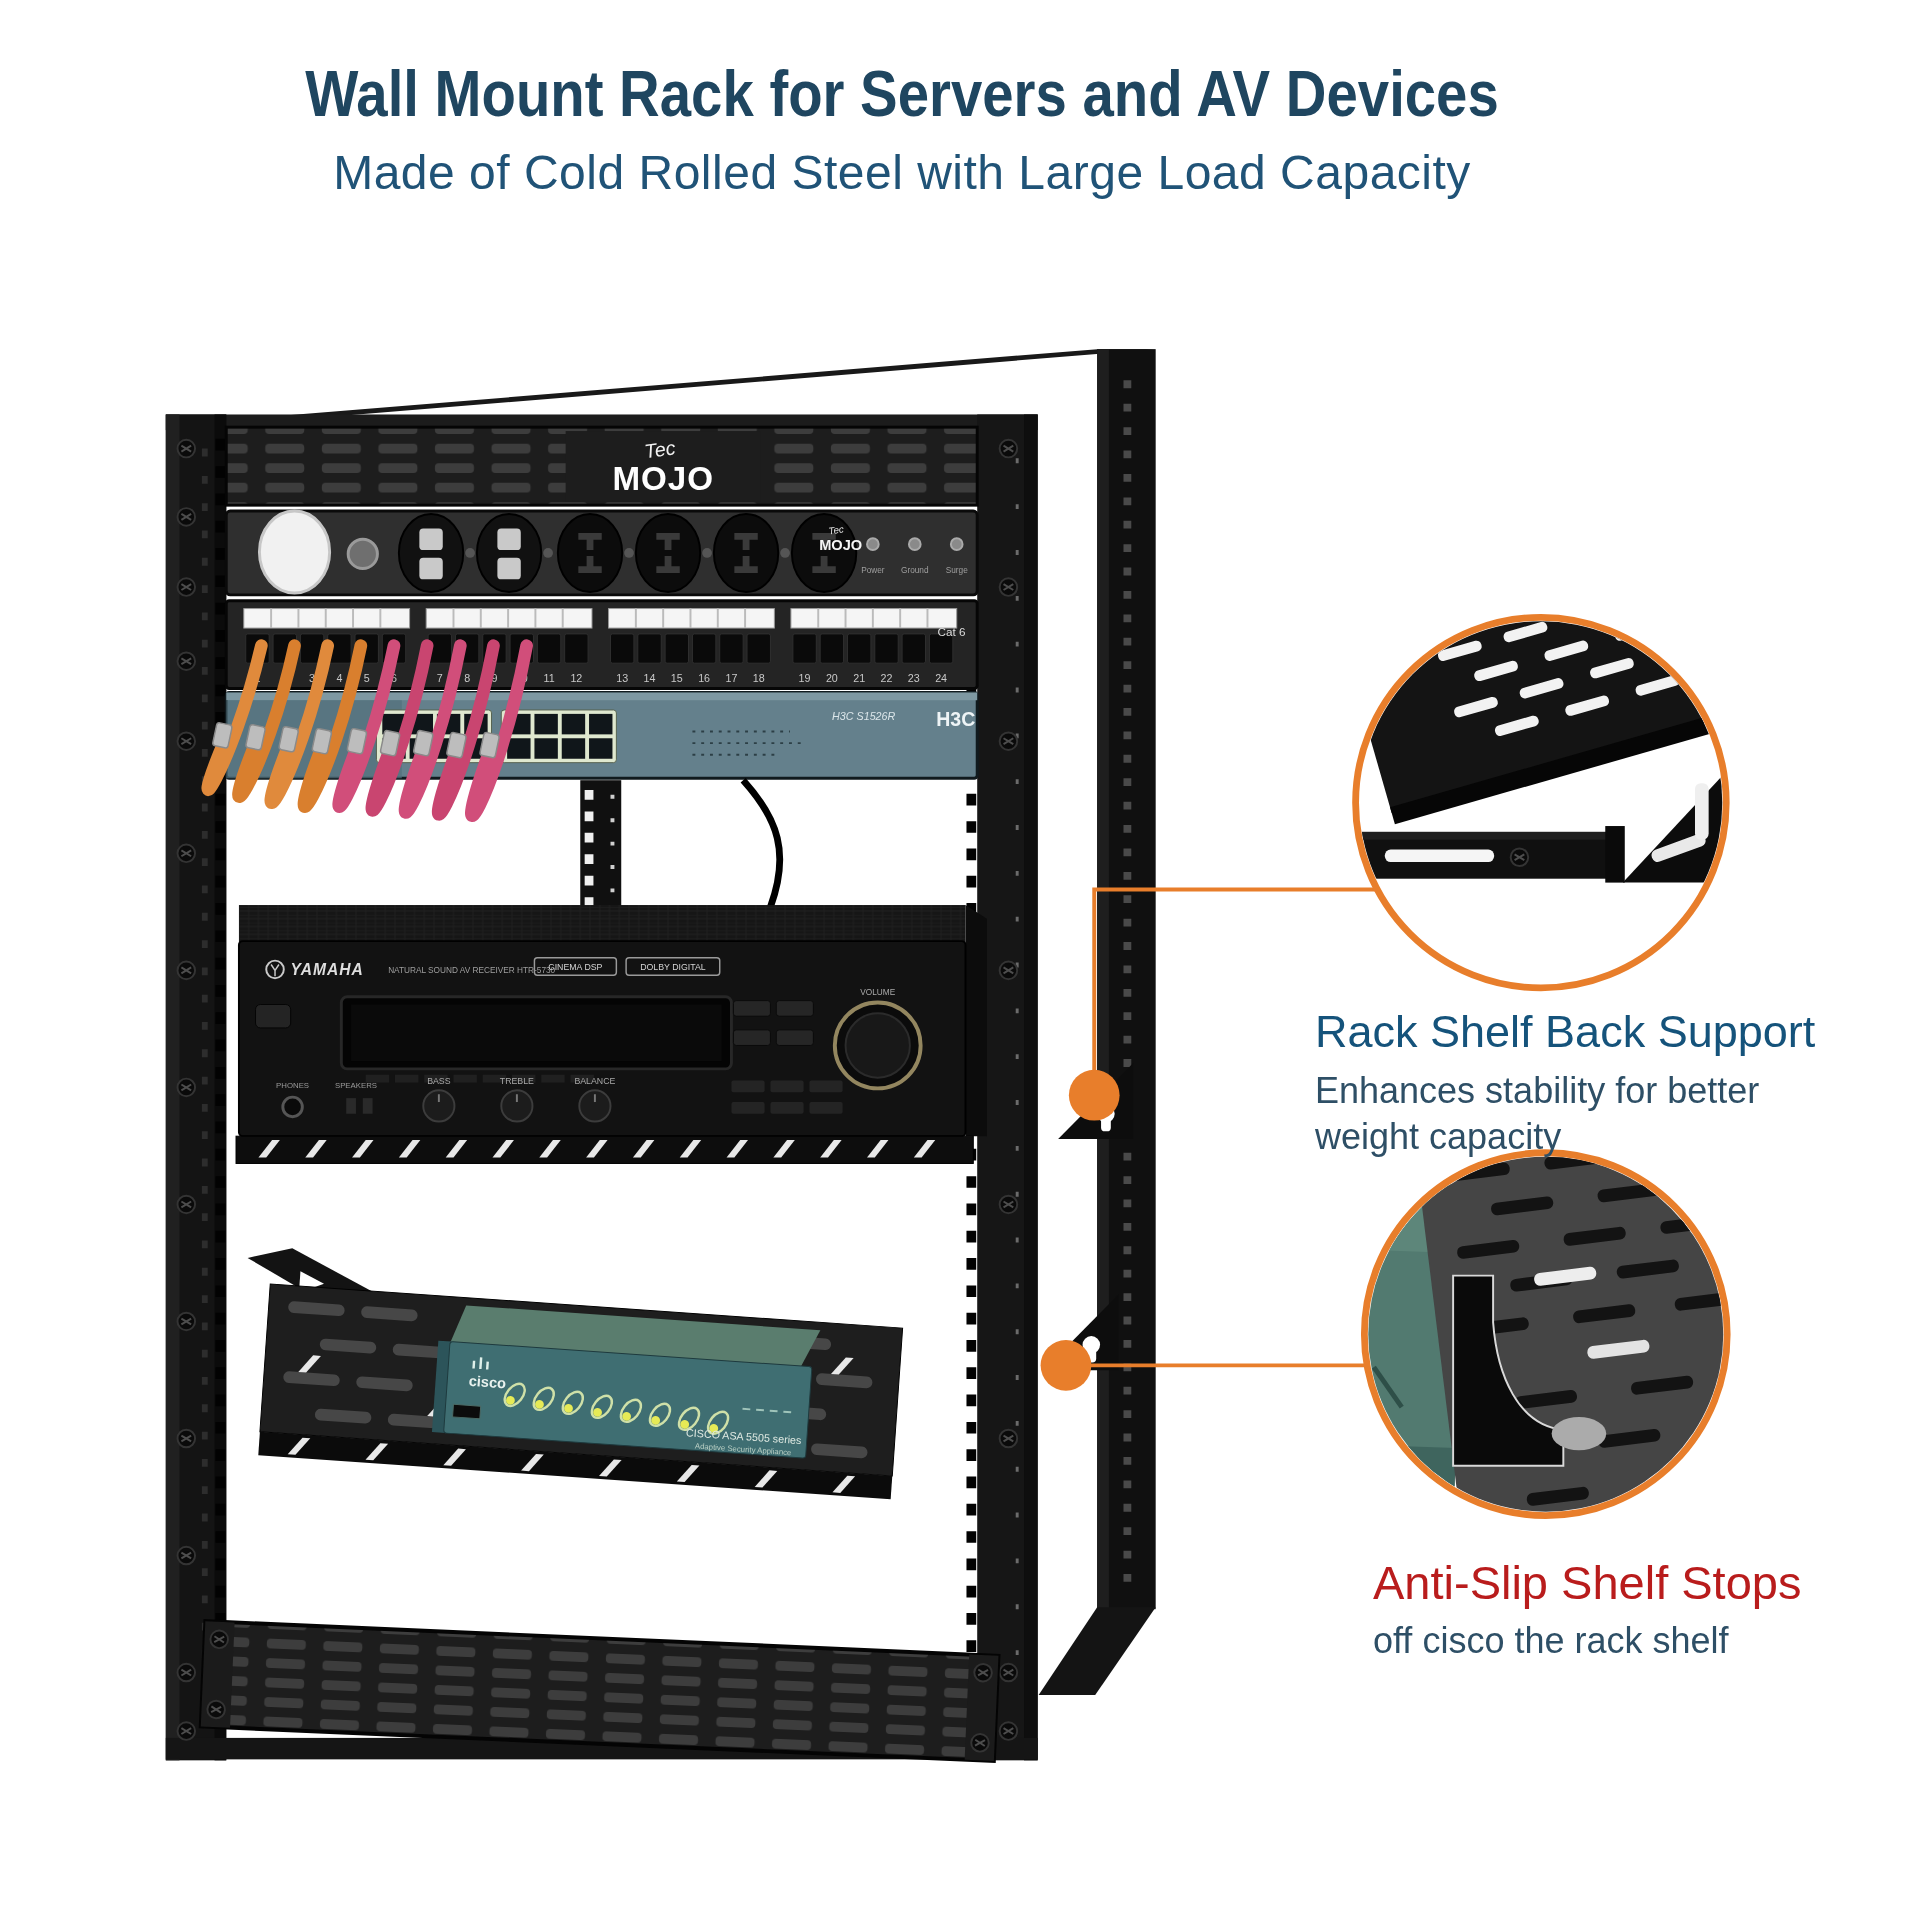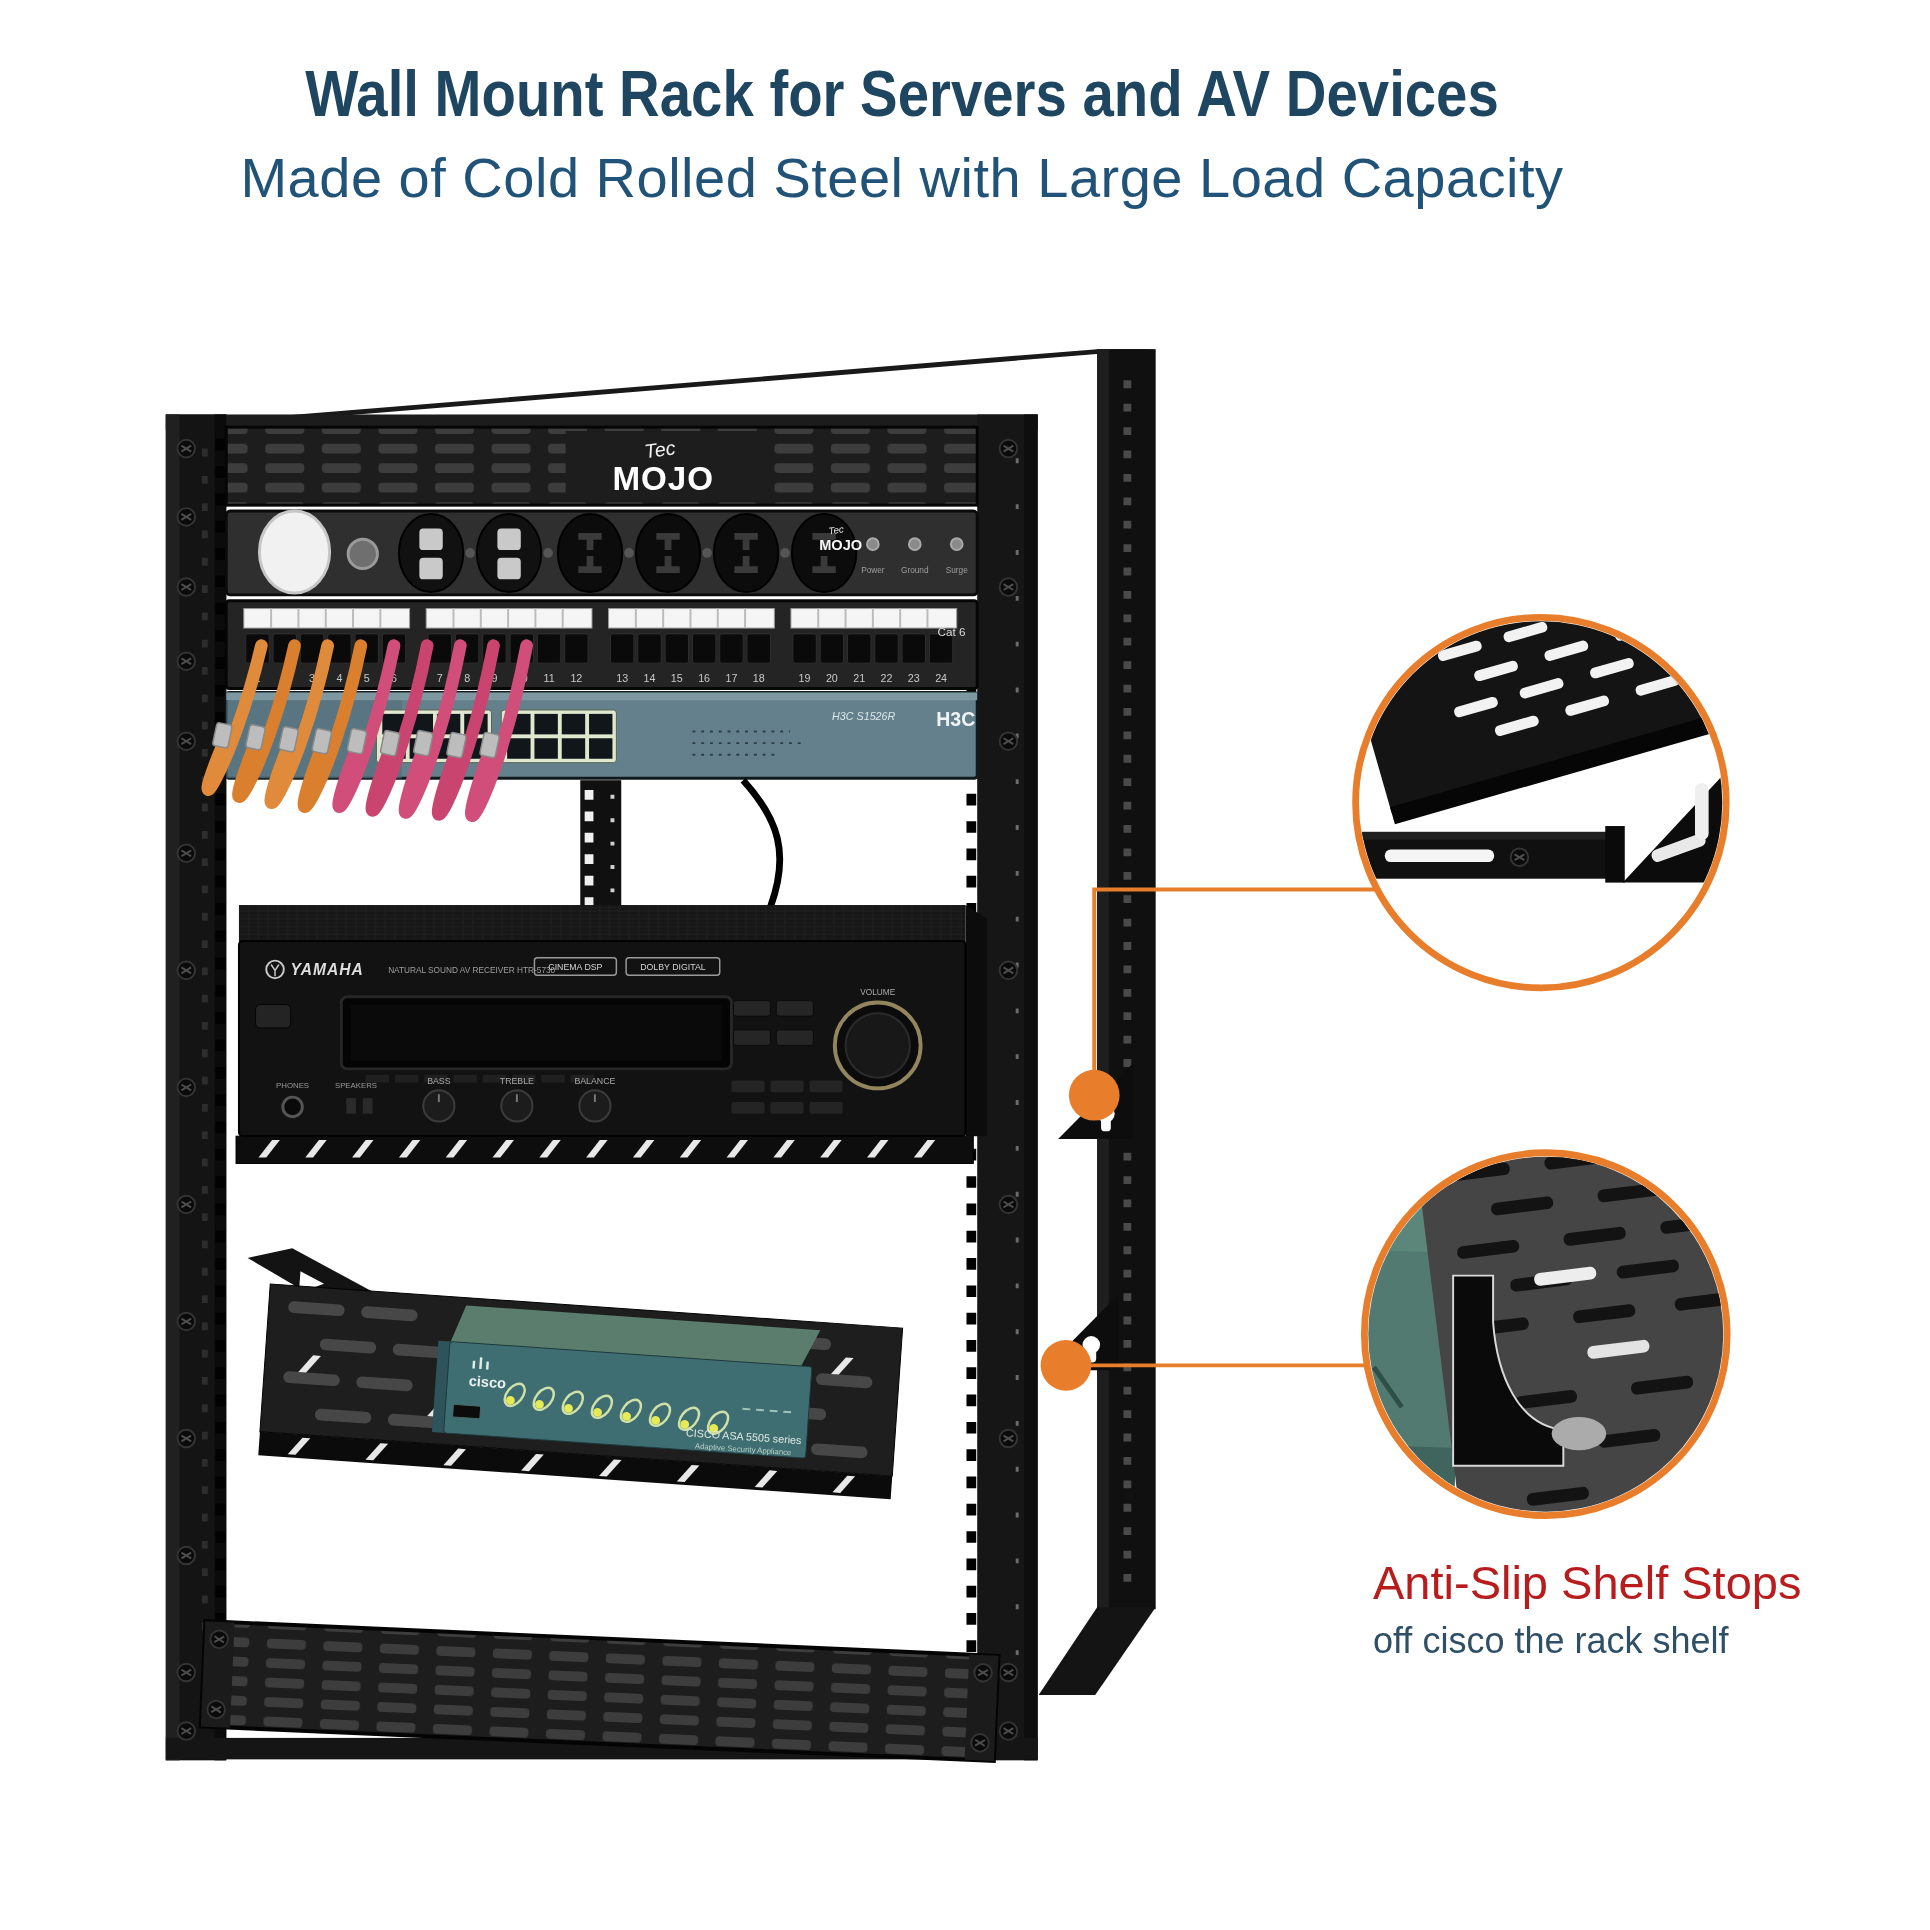--- a/index.html
+++ b/index.html
@@ -1,21 +1,21 @@
 <!DOCTYPE html>
 <html><head>
 <meta charset="utf-8">
 <style>
   html,body{margin:0;padding:0;background:#ffffff;}
   .page{position:relative;width:1931px;height:1931px;background:#ffffff;overflow:hidden;
         font-family:"Liberation Sans", sans-serif;}
   .hdr{position:absolute;left:0;top:57px;width:1804px;text-align:center;}
   .title{margin:0;font-size:64px;font-weight:700;transform:scaleX(.88);transform-origin:center;
          letter-spacing:0px;}
-  .subtitle{margin:13.7px 0 0 0;font-size:56px;font-weight:400;letter-spacing:0.5px;}
+  .subtitle{margin:13.7px 0 0 0;font-size:48px;font-weight:400;letter-spacing:0.5px;}
   .scene{position:absolute;left:0;top:0;width:1931px;height:1931px;display:block;}
   svg text{font-family:"Liberation Sans", sans-serif;}
   .pp-num{font-size:11px;fill:#c9c9c9;text-anchor:middle;}
   .tiny{font-size:8.5px;fill:#9f9f9f;}
   .callout-text{position:absolute;}
   .callout-text h3{margin:0;font-size:45px;font-weight:500;}
   .callout-text .body{font-size:36px;line-height:46px;font-weight:400;}
   .c2 h3{font-size:47px;}
 </style>
 </head>
@@ -539,20 +539,27 @@
           <rect x="-5" y="-63" width="64" height="13" rx="6" fill="#ededed"></rect>
           <rect x="40" y="18" width="64" height="13" rx="6" fill="#e3e3e3"></rect>
         </g>
         <path d="M-95,-60 L-95,135 L18,135 L18,98 C-28,94 -50,42 -54,-12 L-54,-60 Z" fill="#0a0a0a" stroke="#d9d9d9" stroke-width="2"></path>
         <ellipse cx="34" cy="102" rx="28" ry="17" fill="#ababab"></ellipse>
       </g>
       <circle cx="0" cy="0" r="186" fill="none" stroke="#e87e2b" stroke-width="7"></circle>
     </g>
   </svg>
 
+  <div class="callout-text c1" style="left:1315px;top:1006px;">
+    <h3 style="color: rgb(21, 83, 123);">Rack Shelf Back Support</h3>
+    <div class="body" style="margin-top: 9.8px; color: rgb(46, 79, 102);">
+      <div>Enhances stability for better</div>
+      <div>weight capacity</div>
+    </div>
+  </div>
 
   <div class="callout-text c2" style="left:1373px;top:1555px;">
     <h3 style="color: #b91c1c;">Anti-Slip Shelf Stops</h3>
     <div class="body" style="margin-top: 7.8px; color: rgb(46, 79, 102);">
       <div>off cisco the rack shelf</div>
     </div>
   </div>
 
 </div>
 

